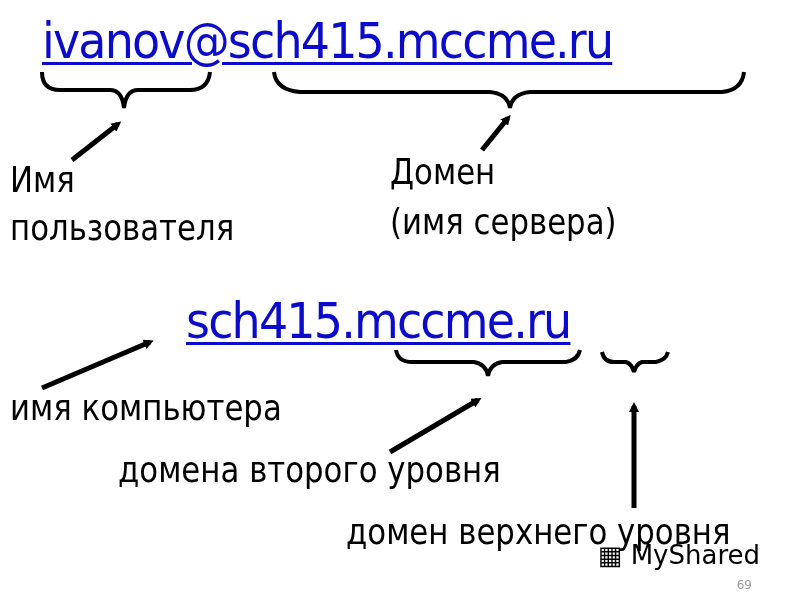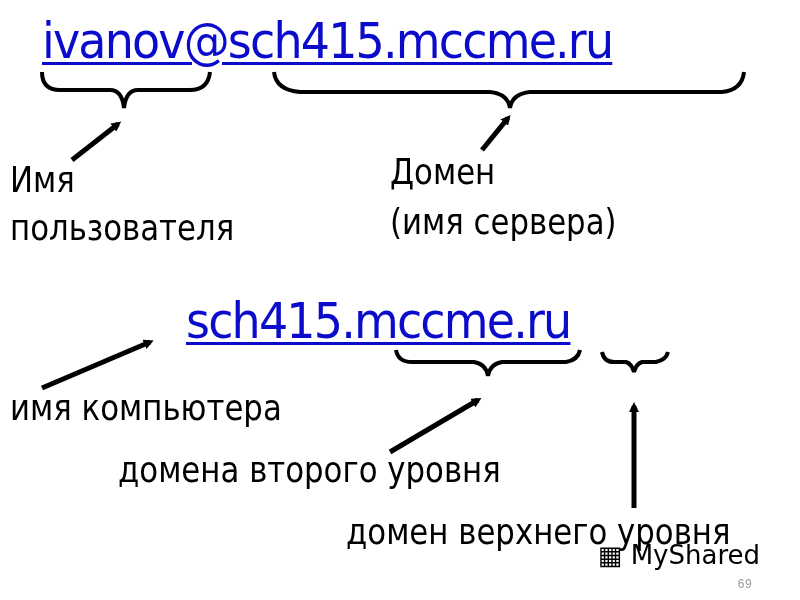--- a/index.html
+++ b/index.html
@@ -4,21 +4,21 @@
   <style>
     html,body{margin:0;padding:0;}
     body{width:800px;height:600px;background:#ffffff;position:relative;overflow:hidden;font-family:"DejaVu Sans","Liberation Sans",sans-serif;}
     .abs{position:absolute;white-space:nowrap;}
     .link{color:#0b0bcc;text-decoration:underline;text-decoration-thickness:3px;text-underline-offset:4px;}
     #email{left:42px;top:12px;font-size:50px;letter-spacing:-2px;transform:scaleX(0.92);transform-origin:left top;}
     #domain2{left:186px;top:292px;font-size:50px;letter-spacing:-2px;transform:scaleX(0.92);transform-origin:left top;}
     .label{color:#000;font-size:35px;line-height:44px;transform:scaleX(0.88);transform-origin:left top;}
     svg.overlay{position:absolute;left:0;top:0;}
     .wm{right:40px;bottom:30px;font-size:26px;color:#000000;}
-    .pg{right:48px;bottom:8px;font-size:12px;color:#999;font-family:Liberation Mono, monospace;}
+    .pg{right:48px;bottom:8px;font-size:12px;color:#999;}
   </style>
 </head>
 <body>
 
 <a class="abs link" id="email">ivanov@sch415.mccme.ru</a>
 
 <svg class="overlay" width="800" height="600">
   <defs>
     <marker id="ah" markerWidth="10" markerHeight="10" refX="6" refY="5" orient="auto" markerUnits="userSpaceOnUse">
       <path d="M0,0 L10,5 L0,10 z" fill="#000"></path>

